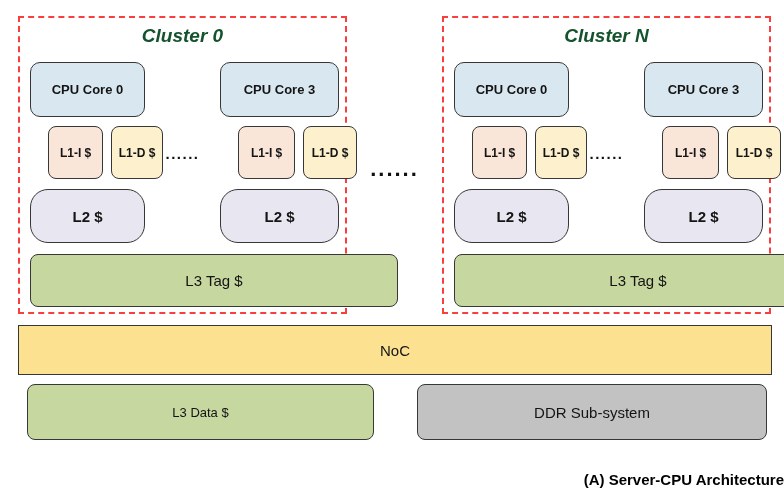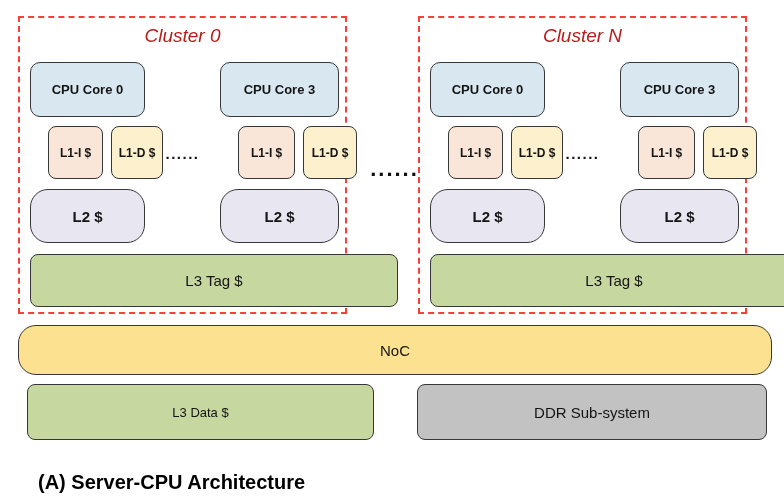--- a/index.html
+++ b/index.html
@@ -18,24 +18,24 @@
     box-sizing:border-box;
     text-align:center;
   }
   
   .cluster{
     position:absolute;top:16px;width:329px;height:298px;
     border:2px dashed var(--cluster-border,#fa3e3e);
     box-sizing:border-box;
   }
   .cluster.c0{left:18px;}
-  .cluster.cn{left:418px;}
+  .cluster.cn{left:442px;}
   .cluster-title{
     position:absolute;top:7px;left:0;width:100%;
-    text-align:center;font-style:italic;font-size:19px;color:#b91c1c;
+    text-align:center;font-style:italic;font-size:19px;color:#14532d;font-weight:bold;
   }
   .core-group{position:absolute;top:44px;width:115px;height:182px;font-weight:bold;}
   .core-group.ga{left:10px;}
   .core-group.gb{left:200px;width:119px;}
   .cpu-core{
     left:0;top:0;width:100%;height:55px;
     background:var(--cpu-core,#d9e8f0);
     border-radius:10px;font-size:13px;
   }
   .l1-row{position:absolute;left:0;top:64px;width:100%;height:53px;display:flex;gap:8px;padding-left:18px;}
@@ -64,35 +64,35 @@
     font-weight:bold;font-size:15px;letter-spacing:1.5px;color:#101010;
   }
   .dots-outer{
     position:absolute;left:347px;top:134px;width:95px;height:70px;
     display:flex;align-items:center;justify-content:center;
     font-weight:bold;font-size:22px;letter-spacing:2px;color:#101010;
   }
   .noc{
     left:18px;top:325px;width:754px;height:50px;
     background:var(--noc,#fce191);
-    border-radius:18px;font-size:15px;
+    border-radius:0;font-size:15px;
   }
   .l3data{
     left:27px;top:384px;width:347px;height:56px;
     background:var(--l3,#c6d79f);
     border-radius:8px;font-size:13px;
   }
   .ddr{
     left:417px;top:384px;width:350px;height:56px;
     background:var(--ddr,#c2c2c2);
     border-radius:8px;font-size:15px;
   }
   .caption{
     position:absolute;left:38px;top:471px;width:746px;
-    text-align:left;font-weight:bold;font-size:20px;color:#000;
+    text-align:right;font-weight:bold;font-size:15px;color:#000;
   }
 </style>
 </head>
 <body>
 
 <div id="canvas">
 
   <div class="cluster c0">
     <div class="cluster-title">Cluster 0</div>
 

